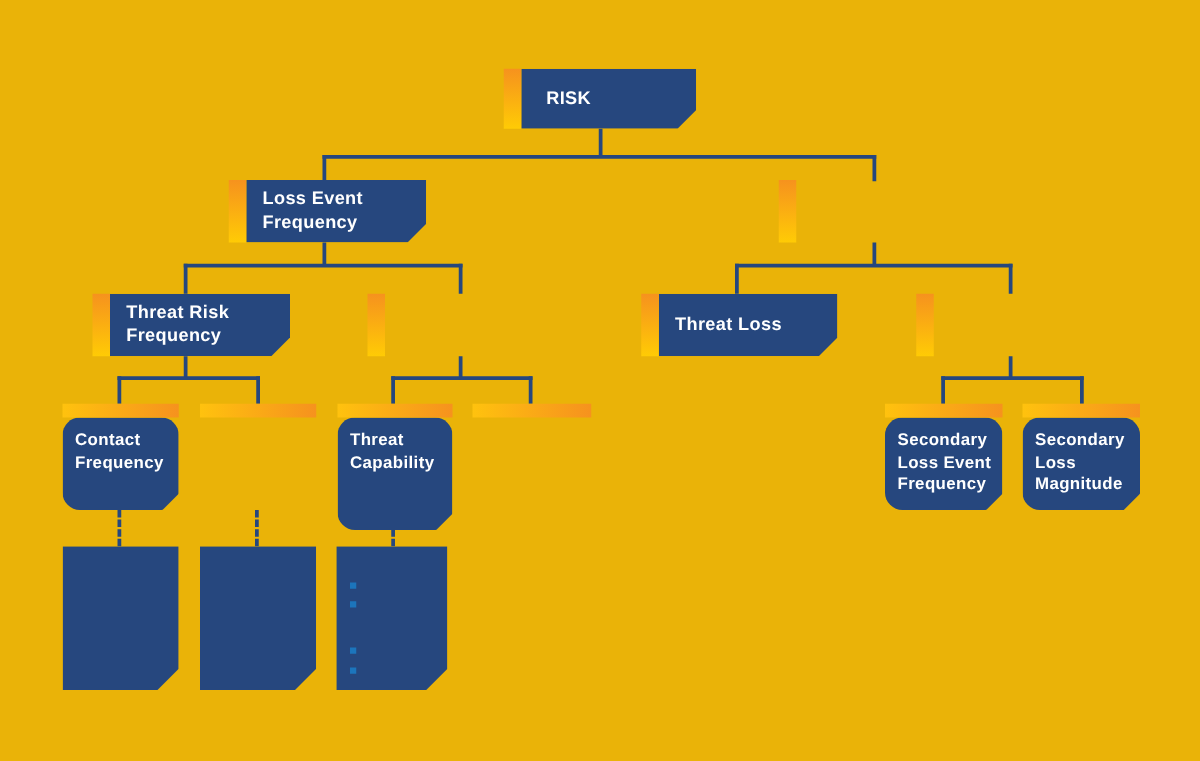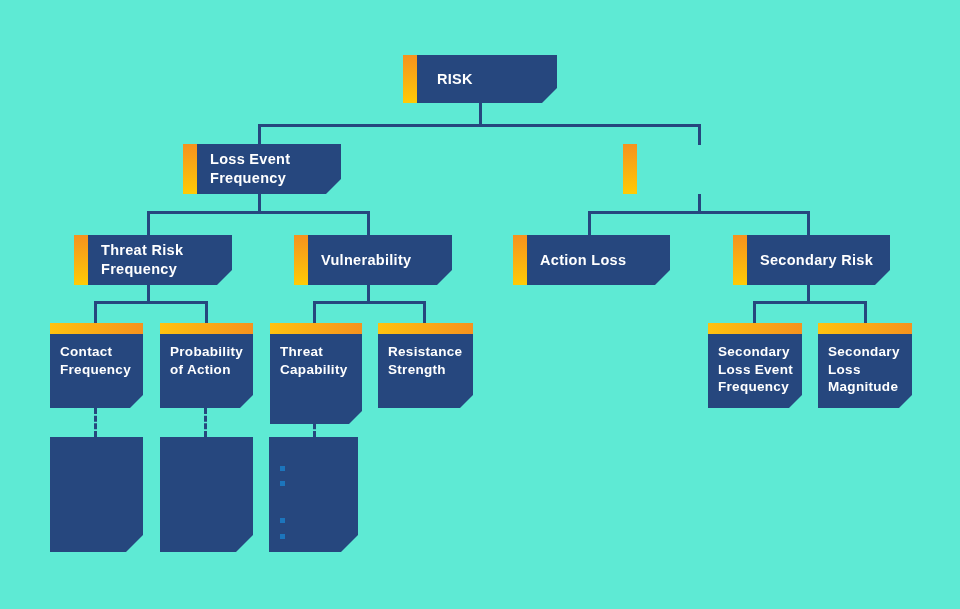--- a/index.html
+++ b/index.html
@@ -1,19 +1,19 @@
 <!DOCTYPE html>
 <html><head>
 <meta charset="utf-8">
 <style>
   html,body{margin:0;padding:0;}
   #canvas{
     position:relative;
     width:960px;height:609px;
-    background:#5eead4;
+    background:#eab308;
     overflow:hidden;
     font-family:"Liberation Sans",sans-serif;
   }
   .node{
     position:absolute;
     background:#26477E;
     color:#FFFFFF;
     font-weight:bold;
     box-sizing:border-box;
     display:flex;
@@ -43,21 +43,21 @@
     font-size:26px;
     letter-spacing:8px;
     padding-left:20px;
   }
   .pad-left .label{padding-left:13px;}
   .small .label{
     font-size:13.5px;
     line-height:17.5px;
     padding-left:10px;
   }
-  .top-align{justify-content:flex-start;padding-top:9px;}
+  .top-align{justify-content:flex-start;padding-top:9px;border-radius:14px;}
   .bullet{
     position:absolute;
     width:5px;height:5px;
     background:#1C75BC;
   }
 </style>
 </head>
 <body>
 
 <div id="canvas">
@@ -109,57 +109,43 @@
 
   <div class="vbar" style="left:623px;top:144px;height:50px;"></div>
 
   <div class="vbar" style="left:74px;top:235px;height:50px;"></div>
   <div class="node notch15 pad-left" style="left:88px;top:235px;width:144px;height:50px;">
     <div class="label">Threat Risk
 Frequency</div>
   </div>
 
   <div class="vbar" style="left:294px;top:235px;height:50px;"></div>
-  <div class="node notch15 pad-left" style="left:308px;top:235px;width:144px;height:50px;">
-    <div class="label">Vulnerability</div>
-  </div>
 
   <div class="vbar" style="left:513px;top:235px;height:50px;"></div>
   <div class="node notch15 pad-left" style="left:527px;top:235px;width:143px;height:50px;">
-    <div class="label">Action Loss</div>
+    <div class="label">Threat Loss</div>
   </div>
 
   <div class="vbar" style="left:733px;top:235px;height:50px;"></div>
-  <div class="node notch15 pad-left" style="left:747px;top:235px;width:143px;height:50px;">
-    <div class="label">Secondary Risk</div>
-  </div>
 
   <div class="hbar" style="left:50px;top:323px;width:93px;"></div>
   <div class="node notch13 small top-align" style="left:50px;top:334px;width:93px;height:74px;">
     <div class="label">Contact
 Frequency</div>
   </div>
 
   <div class="hbar" style="left:160px;top:323px;width:93px;"></div>
-  <div class="node notch13 small top-align" style="left:160px;top:334px;width:93px;height:74px;">
-    <div class="label">Probability
-of Action</div>
-  </div>
 
   <div class="hbar" style="left:270px;top:323px;width:92px;"></div>
   <div class="node notch13 small top-align" style="left:270px;top:334px;width:92px;height:90px;">
     <div class="label">Threat
 Capability</div>
   </div>
 
   <div class="hbar" style="left:378px;top:323px;width:95px;"></div>
-  <div class="node notch13 small top-align" style="left:378px;top:334px;width:95px;height:74px;">
-    <div class="label">Resistance
-Strength</div>
-  </div>
 
   <div class="hbar" style="left:708px;top:323px;width:94px;"></div>
   <div class="node notch13 small top-align" style="left:708px;top:334px;width:94px;height:74px;">
     <div class="label">Secondary
 Loss Event
 Frequency</div>
   </div>
 
   <div class="hbar" style="left:818px;top:323px;width:94px;"></div>
   <div class="node notch13 small top-align" style="left:818px;top:334px;width:94px;height:74px;">

